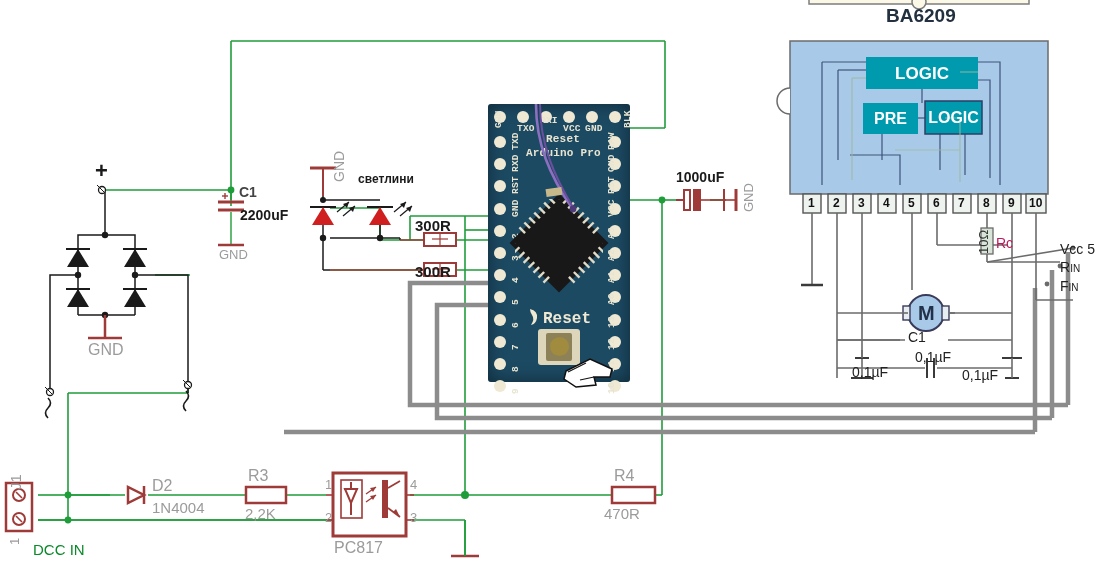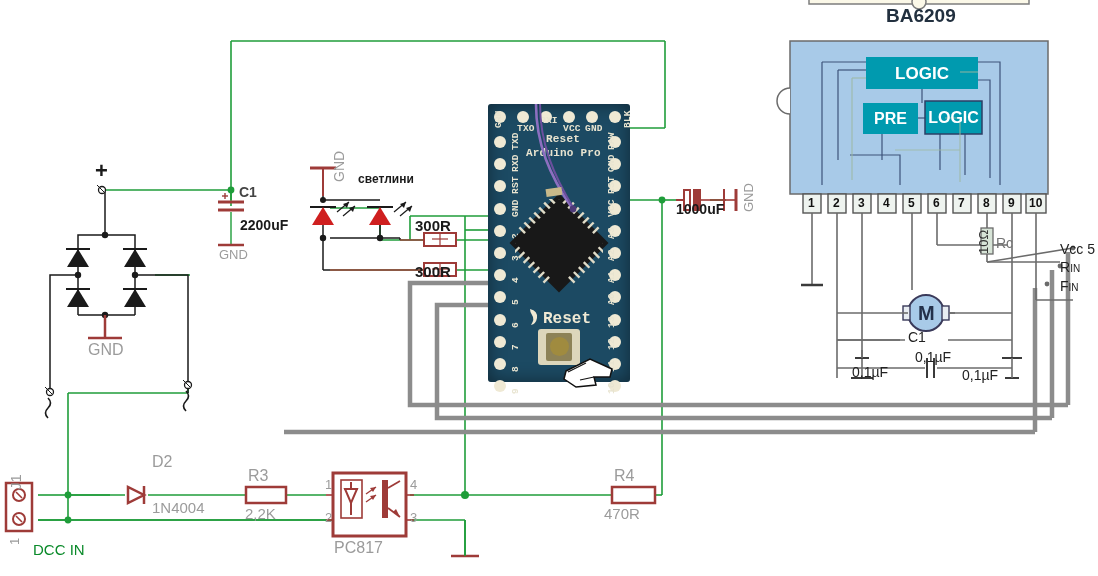--- a/index.html
+++ b/index.html
@@ -564,36 +564,36 @@
       <path d="M20,33 L34,30" stroke="#111" stroke-width="1.2"></path>
     </svg>
   </div>
 </div>
 
 <div class="lbl dark-lbl" style="left:95px;top:160px;font-size:22px;">+</div>
 
 <div class="lbl gray-lbl" style="left:88px;top:342px;font-size:16px;">GND</div>
 
 <div class="lbl dark-lbl" style="left:239px;top:185px;font-size:14px;color:#444;">C1</div>
-<div class="lbl dark-lbl" style="left:240px;top:218px;font-size:14px;">2200uF</div>
+<div class="lbl dark-lbl" style="left:240px;top:208px;font-size:14px;">2200uF</div>
 <div class="lbl gray-lbl" style="left:219px;top:248px;font-size:13px;">GND</div>
 
 <div class="lbl gray-lbl rot90" style="left:332px;top:182px;font-size:14px;">GND</div>
 <div class="lbl dark-lbl" style="left:358px;top:173px;font-size:12px;">светлини</div>
 <div class="lbl dark-lbl" style="left:415px;top:218px;font-size:15px;">300R</div>
 <div class="lbl dark-lbl" style="left:415px;top:264px;font-size:15px;">300R</div>
 
-<div class="lbl dark-lbl" style="left:676px;top:170px;font-size:14px;margin-top:32px;">1000uF</div>
+<div class="lbl dark-lbl" style="left:676px;top:170px;font-size:14px;">1000uF</div>
 <div class="lbl gray-lbl rot90" style="left:742px;top:212px;font-size:13px;">GND</div>
 
 <div class="lbl gray-lbl rot90" style="left:8px;top:490px;font-size:15px;">J1</div>
 <div class="lbl gray-lbl rot90" style="left:8px;top:545px;font-size:13px;">1</div>
 <div class="lbl green-lbl" style="left:33px;top:542px;font-size:15px;">DCC IN</div>
 
-<div class="lbl gray-lbl" style="left:152px;top:454px;font-size:16px;">D2</div>
+<div class="lbl gray-lbl" style="left:152px;top:478px;font-size:16px;">D2</div>
 <div class="lbl gray-lbl" style="left:152px;top:500px;font-size:15px;">1N4004</div>
 <div class="lbl gray-lbl" style="left:248px;top:468px;font-size:16px;">R3</div>
 <div class="lbl gray-lbl" style="left:245px;top:506px;font-size:15px;">2,2K</div>
 <div class="lbl gray-lbl" style="left:614px;top:468px;font-size:16px;">R4</div>
 <div class="lbl gray-lbl" style="left:604px;top:506px;font-size:15px;">470R</div>
 
 <div class="lbl gray-lbl" style="left:334px;top:540px;font-size:16px;">PC817</div>
 <div class="lbl gray-lbl" style="left:325px;top:478px;font-size:13px;">1</div>
 <div class="lbl gray-lbl" style="left:325px;top:511px;font-size:13px;">2</div>
 <div class="lbl gray-lbl" style="left:410px;top:511px;font-size:13px;">3</div>
@@ -611,21 +611,21 @@
 <div class="lbl" style="left:908px;top:197px;font-size:12px;font-weight:bold;color:#111;">5</div>
 <div class="lbl" style="left:933px;top:197px;font-size:12px;font-weight:bold;color:#111;">6</div>
 <div class="lbl" style="left:958px;top:197px;font-size:12px;font-weight:bold;color:#111;">7</div>
 <div class="lbl" style="left:983px;top:197px;font-size:12px;font-weight:bold;color:#111;">8</div>
 <div class="lbl" style="left:1008px;top:197px;font-size:12px;font-weight:bold;color:#111;">9</div>
 <div class="lbl" style="left:1029px;top:197px;font-size:12px;font-weight:bold;color:#111;">10</div>
 
 <div class="lbl" style="left:918px;top:303px;font-size:20px;font-weight:bold;color:#22304a;">M</div>
 
 <div class="lbl gray-lbl rot90" style="left:977px;top:254px;font-size:13px;color:#333;">10Ω</div>
-<div class="lbl" style="left:996px;top:236px;font-size:14px;color:#737373;">Rc</div>
+<div class="lbl" style="left:996px;top:236px;font-size:14px;color:#be185d;">Rc</div>
 
 <div class="lbl" style="left:908px;top:330px;font-size:14px;color:#222;">C1</div>
 <div class="lbl" style="left:915px;top:350px;font-size:14px;color:#222;">0,1µF</div>
 <div class="lbl" style="left:852px;top:365px;font-size:14px;color:#222;">0,1µF</div>
 <div class="lbl" style="left:962px;top:368px;font-size:14px;color:#222;">0,1µF</div>
 
 <div class="lbl" style="left:1060px;top:242px;font-size:14px;color:#222;">Vcc 5</div>
 <div class="lbl" style="left:1060px;top:260px;font-size:14px;color:#222;">
   <span>R</span><span style="font-size:10px;vertical-align:baseline;">IN</span>
 </div>

